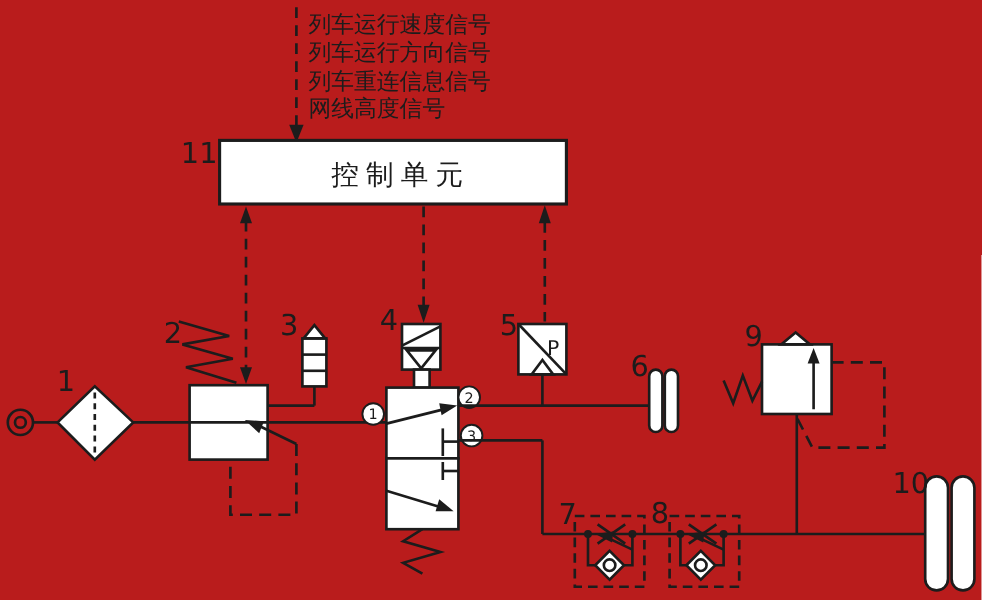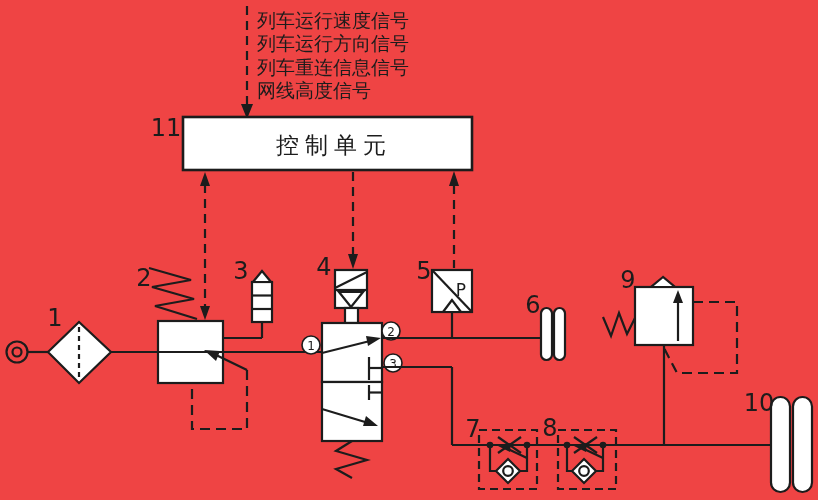--- a/index.html
+++ b/index.html
@@ -1,16 +1,16 @@
 <!DOCTYPE html>
 <html><head>
 <meta charset="utf-8">
 <style>
   html,body{margin:0;padding:0;background:#ffffff;}
-  #canvas{position:relative;width:818px;height:500px;background:#ef4444;overflow:hidden;
+  #canvas{position:relative;width:818px;height:500px;background:#b91c1c;overflow:hidden;
           font-family:"DejaVu Sans","Liberation Sans",sans-serif;}
   svg{display:block;}
   svg text{font-family:"DejaVu Sans","Liberation Sans",sans-serif;fill:#1c1c1c;}
   .num{font-size:24px;}
   .portnum{font-size:12px;}
   .cutitle{font-size:23px;letter-spacing:6px;}
   .sig{font-size:19px;}
   .plabel{font-size:17px;}
 </style>
 </head>

